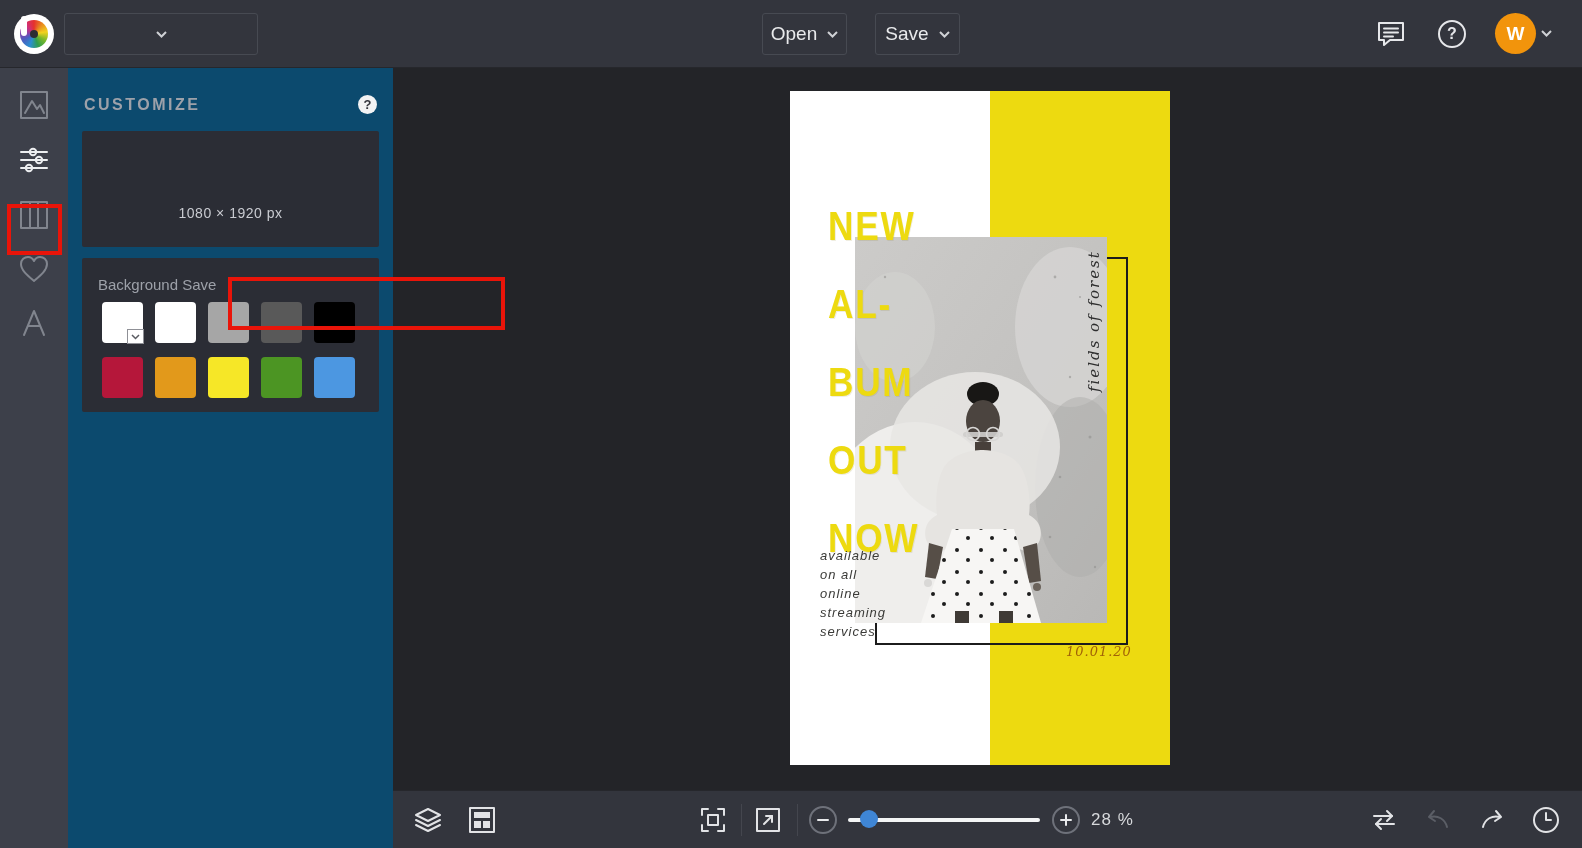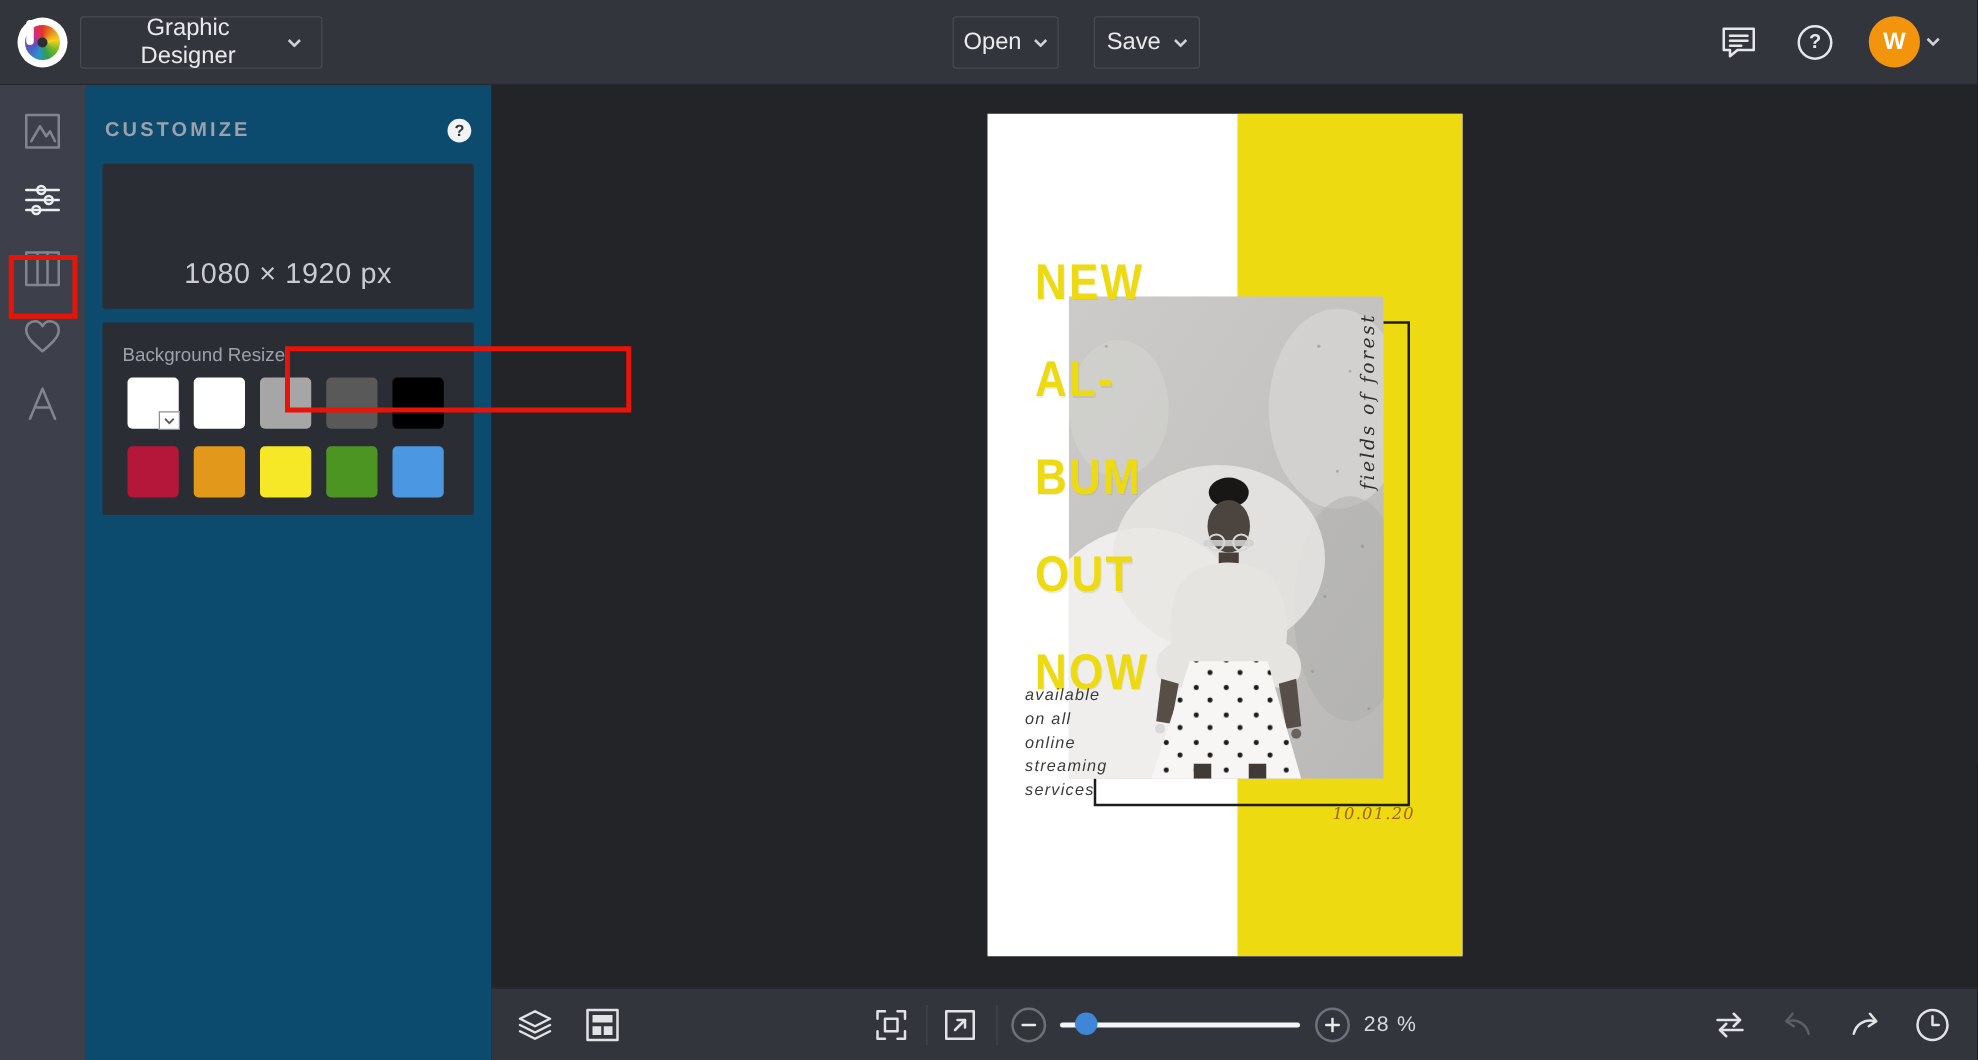--- a/index.html
+++ b/index.html
@@ -33,21 +33,21 @@
   
   .panel { position:absolute; left:68px; top:68px; width:325px; height:780px; background:#0c4a6e; z-index:20; }
   .panel-header { position:absolute; left:16px; top:27px; width:293px; display:flex; align-items:center; justify-content:space-between; }
   .panel-title { color:#9da1a9; font-size:16px; font-weight:700; letter-spacing:2.5px; }
   .help-badge { width:19px; height:19px; border-radius:50%; background:#f2f3f4; color:#33353d; font-size:13px; font-weight:700;
     display:flex; align-items:center; justify-content:center; cursor:pointer; }
   .card { position:absolute; left:14px; width:297px; background:#2b2d35; border-radius:2px; }
   .card1 { top:63px; height:116px; }
   .resize-btn { position:absolute; left:15px; top:15px; width:267px; height:43px; background:#41ac50; border:none; border-radius:3px;
     color:#f2f7f2; font-size:18px; font-weight:500; cursor:pointer; }
-  .size-label { position:absolute; left:0; top:74px; width:297px; text-align:center; color:#c9cbd1; font-size:23px; letter-spacing:0.5px; }
+  .size-label { position:absolute; left:0; top:74px; width:297px; text-align:center; color:#c9cbd1; font-size:14px; letter-spacing:0.5px; }
   .card2 { top:190px; height:154px; }
   .bg-label { position:absolute; left:16px; top:18px; color:#9da1a9; font-size:15px; }
   .swatch { position:absolute; width:41px; height:41px; border-radius:4px; cursor:pointer; }
   .swatch.r1 { top:44px; } .swatch.r2 { top:99px; }
   .picker-tab { position:absolute; right:-1px; bottom:-1px; width:17px; height:15px; background:#fff; border:1px solid #8f9096;
     display:flex; align-items:center; justify-content:center; }
   .picker-tab svg polyline { fill:none; stroke:#5a5c62; stroke-width:1.5; }
 
   
   .hl-box { position:absolute; border:4px solid #e91409; z-index:40; pointer-events:none; }
@@ -91,21 +91,20 @@
 <div class="app">
 
   <div class="topbar">
     <div class="logo">
       <div class="wheel"></div>
       <div class="hole"></div>
       <div class="stem"></div>
     </div>
 
     <button class="tb-btn" style="left:64px; width:194px;">
-      <span>Graphic Designer</span>
       <svg class="chev" viewBox="0 0 11 7">
           <polyline points="1,1 5.5,5.5 10,1"></polyline>
         </svg>
     </button>
 
     <button class="tb-btn" style="left:762px; width:85px;">
       <span>Open</span>
       <svg class="chev" viewBox="0 0 11 7">
           <polyline points="1,1 5.5,5.5 10,1"></polyline>
         </svg>
@@ -185,21 +184,21 @@
       <span class="help-badge">
           <span>?</span>
         </span>
     </div>
 
     <div class="card card1">
       <div class="size-label">1080 × 1920 px</div>
     </div>
 
     <div class="card card2">
-      <div class="bg-label">Background Resize</div>
+      <div class="bg-label">Background Save</div>
       <div class="swatch r1" style="left: 20px; background: rgb(255, 255, 255);">
         <span class="picker-tab">
           <svg width="9" height="6" viewBox="0 0 9 6">
               <polyline points="1,1 4.5,4.5 8,1"></polyline>
             </svg>
         </span>
       </div>
       <div class="swatch r1" style="left: 73px; background: rgb(255, 255, 255);"></div>
       <div class="swatch r1" style="left: 126px; background: rgb(166, 166, 166);"></div>
       <div class="swatch r1" style="left: 179px; background: rgb(89, 89, 89);"></div>

